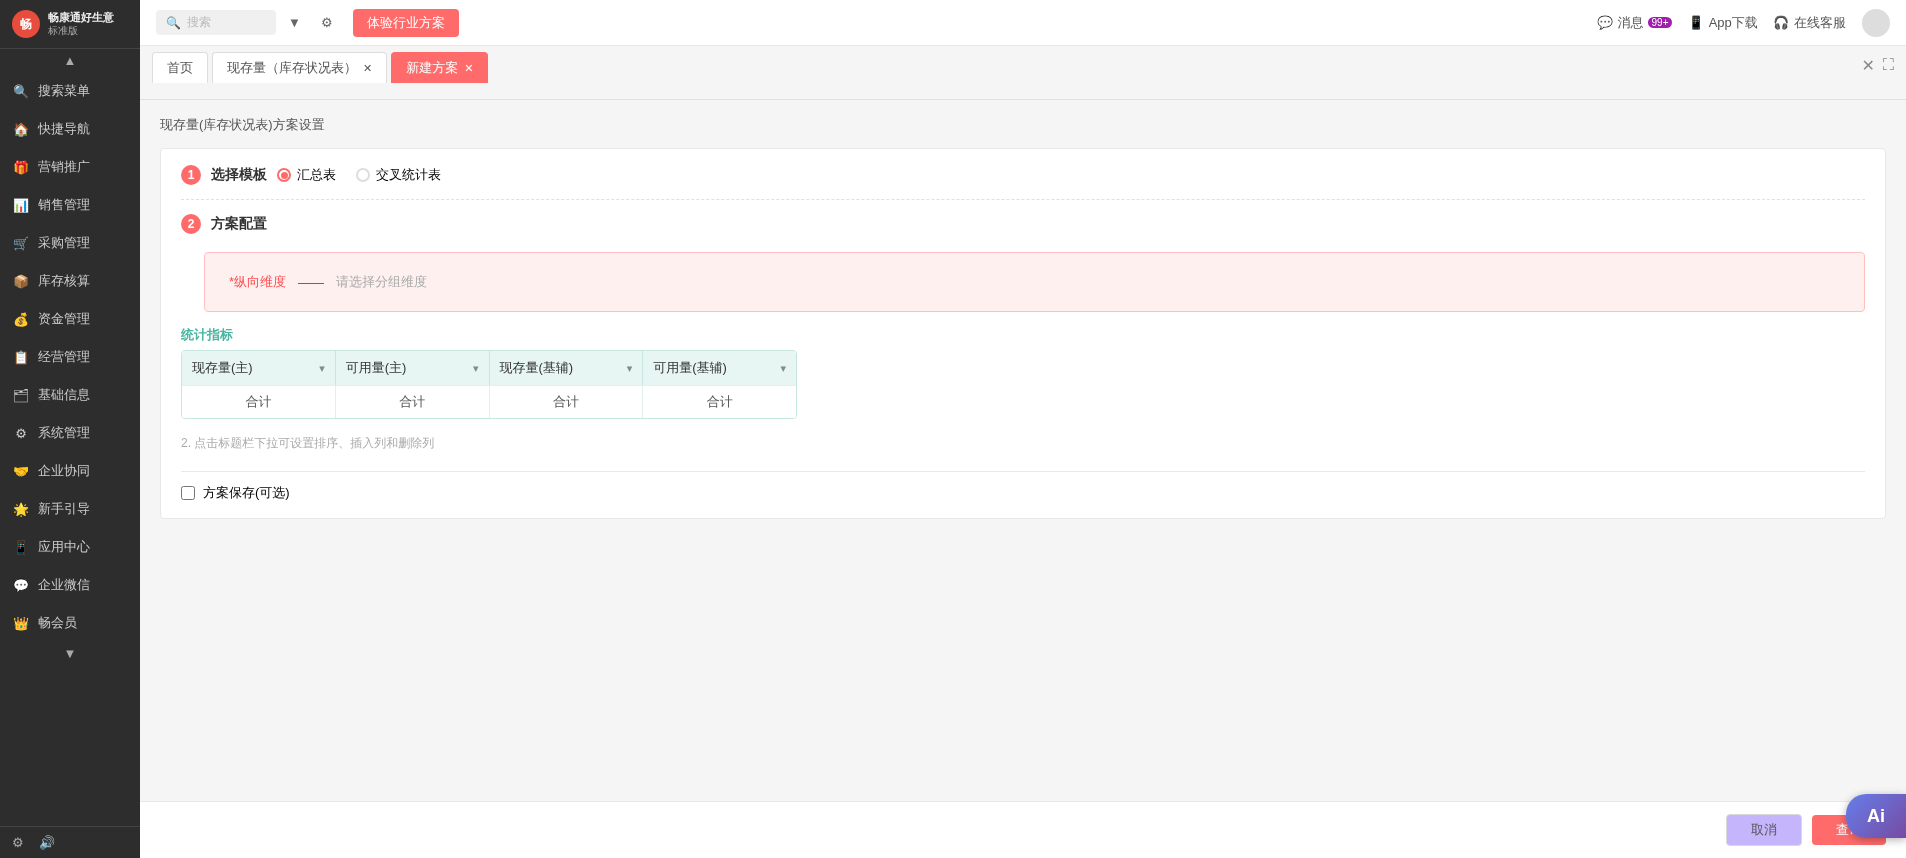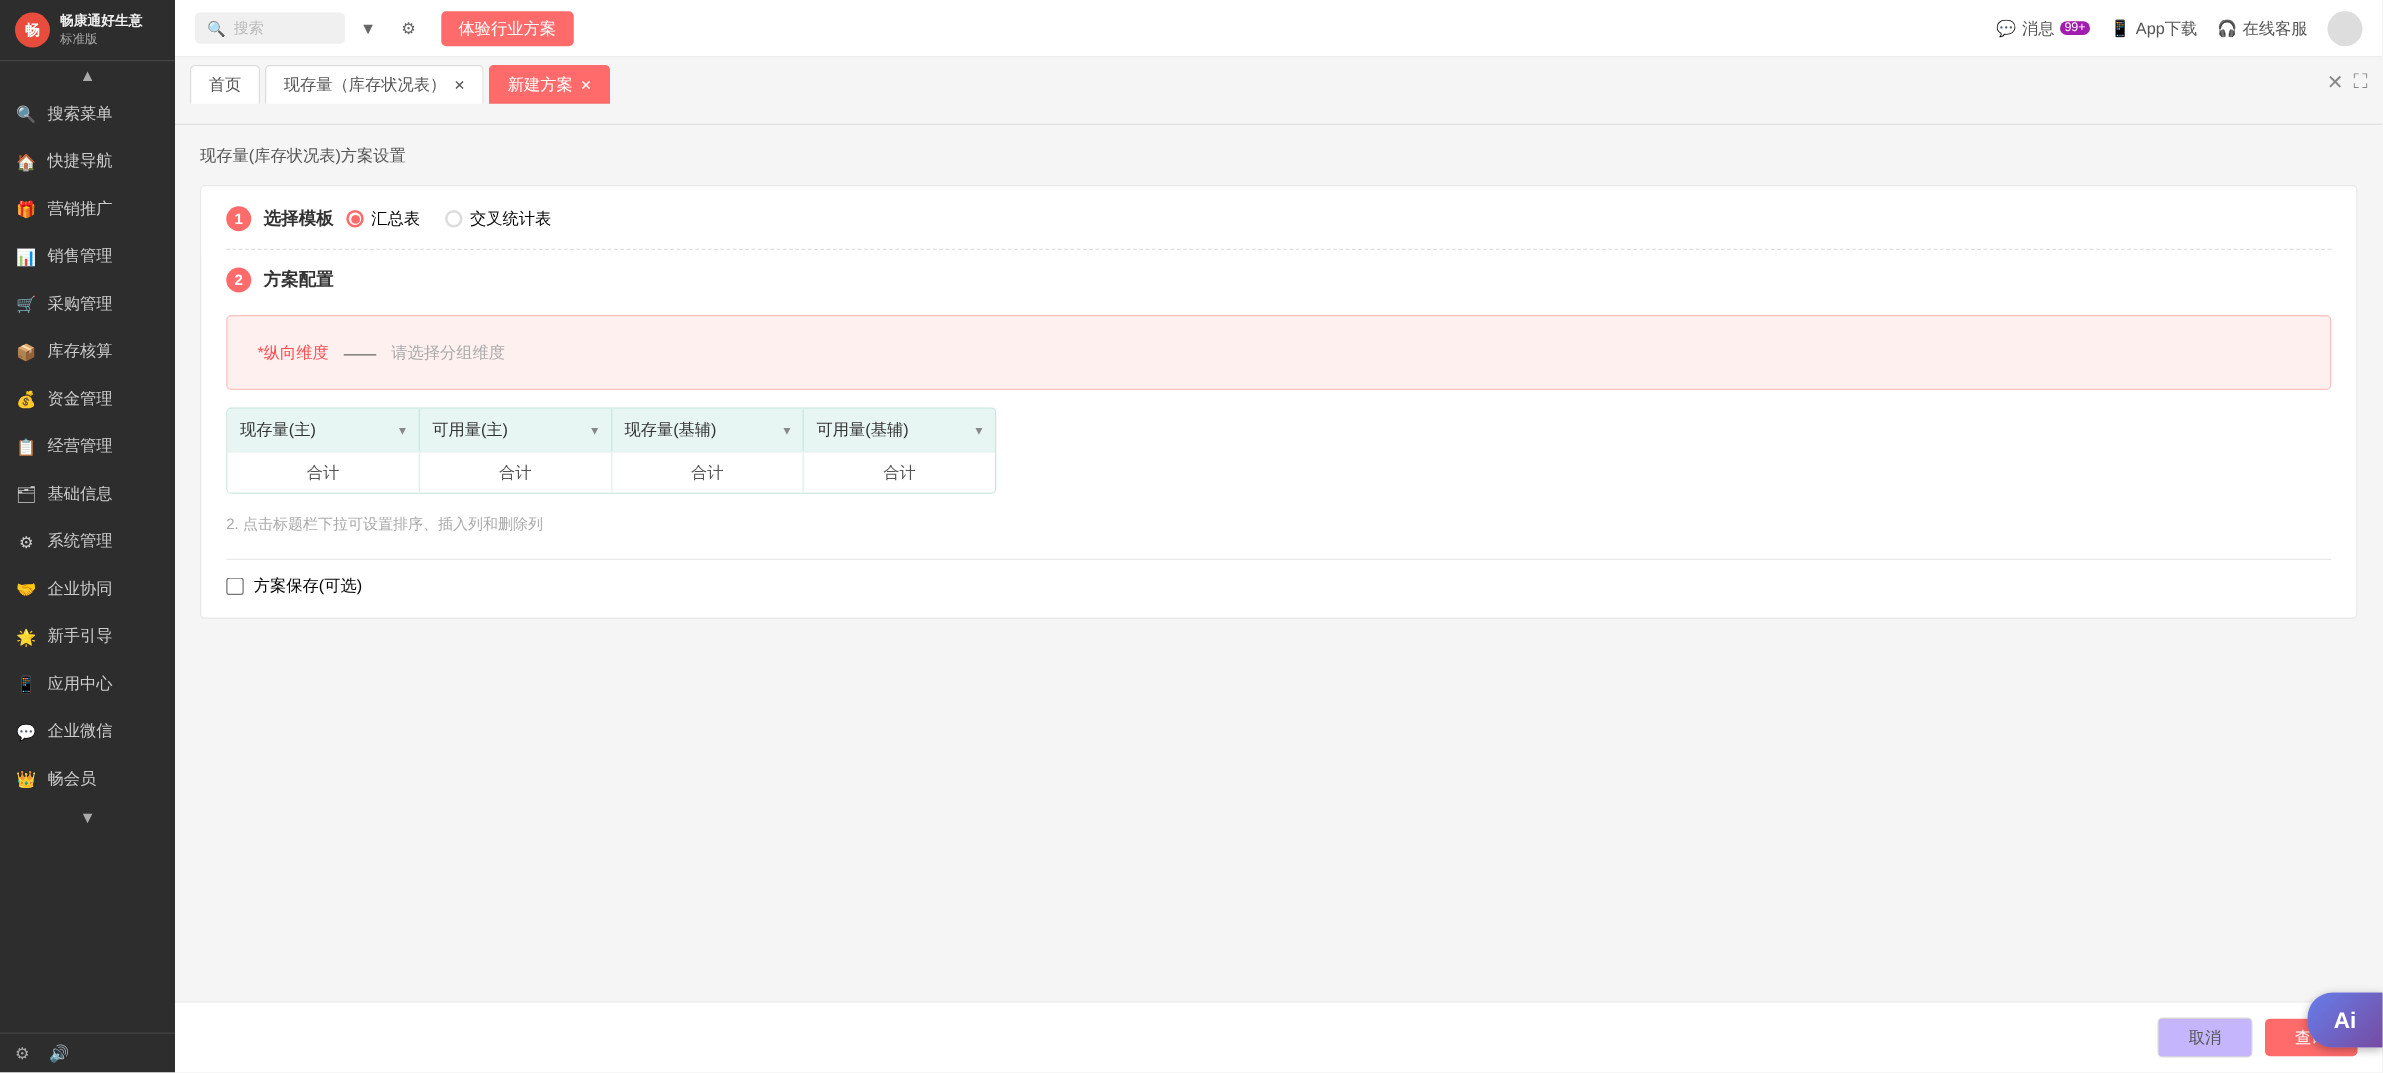--- a/index.html
+++ b/index.html
@@ -186,20 +186,21 @@
     .config-section { padding-top: 4px; }
     .config-label { font-size: 13px; color: #555; margin-bottom: 10px; }
 
     .dimension-box {
       background: #fff0f0;
       border: 1px solid #ffc0c0;
       border-radius: 4px;
       padding: 20px 24px;
       display: flex; align-items: center; gap: 12px;
       margin-bottom: 14px;
+      margin-left: 23px;
     }
     .dimension-required { color: #ff4d4f; font-size: 13px; }
     .dimension-line { color: #555; font-size: 13px; }
     .dimension-placeholder { color: #aaa; font-size: 13px; }
 
     .indicator-label-row {
       display: flex; align-items: center; gap: 12px; margin-bottom: 8px;
     }
     .indicator-toggle-box {
       width: 34px; height: 18px;
@@ -467,20 +468,21 @@
 
       <div class="config-section">
 
         <div class="dimension-box">
           <span class="dimension-required">*纵向维度</span>
           <span class="dimension-line">——</span>
           <span class="dimension-placeholder">请选择分组维度</span>
         </div>
 
 
+        <div class="stats-section-title">统计指标</div>
         <div class="stats-table">
           <div class="stats-table-header">
             <div class="stats-col">
               <span>现存量(主)</span>
               <span class="chevron-down">▾</span>
             </div>
             <div class="stats-col">
               <span>可用量(主)</span>
               <span class="chevron-down">▾</span>
             </div>

